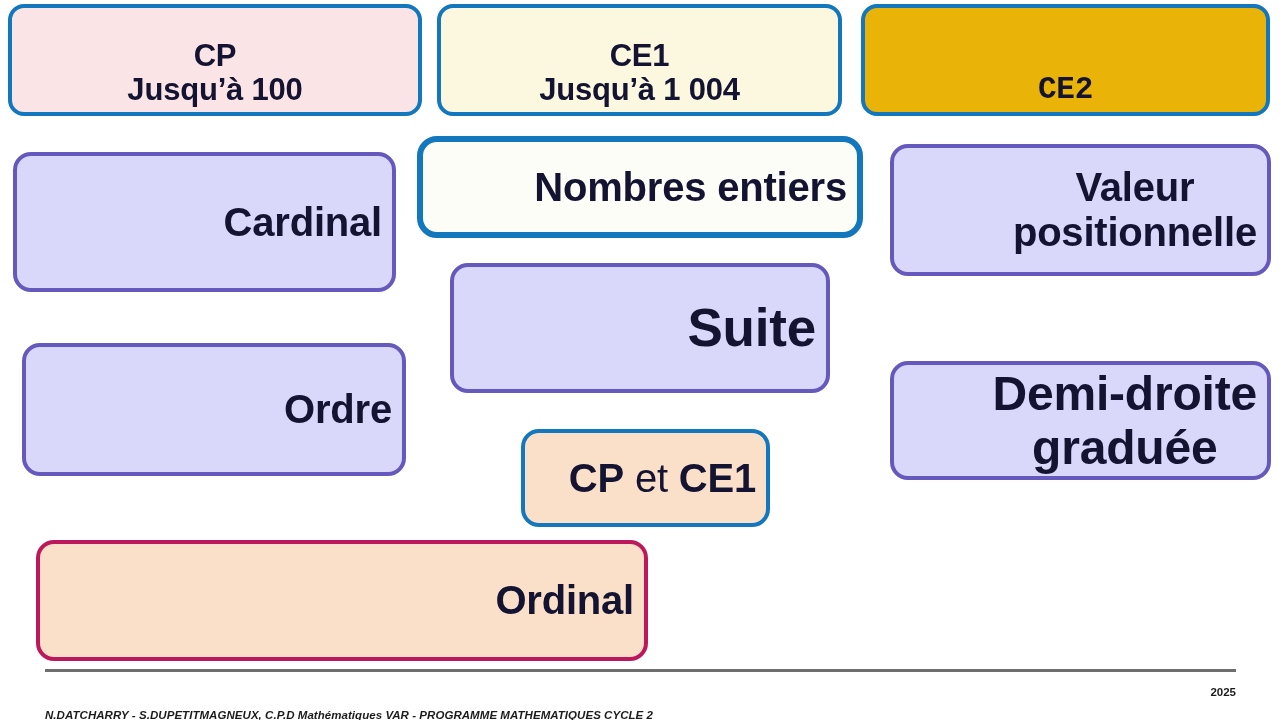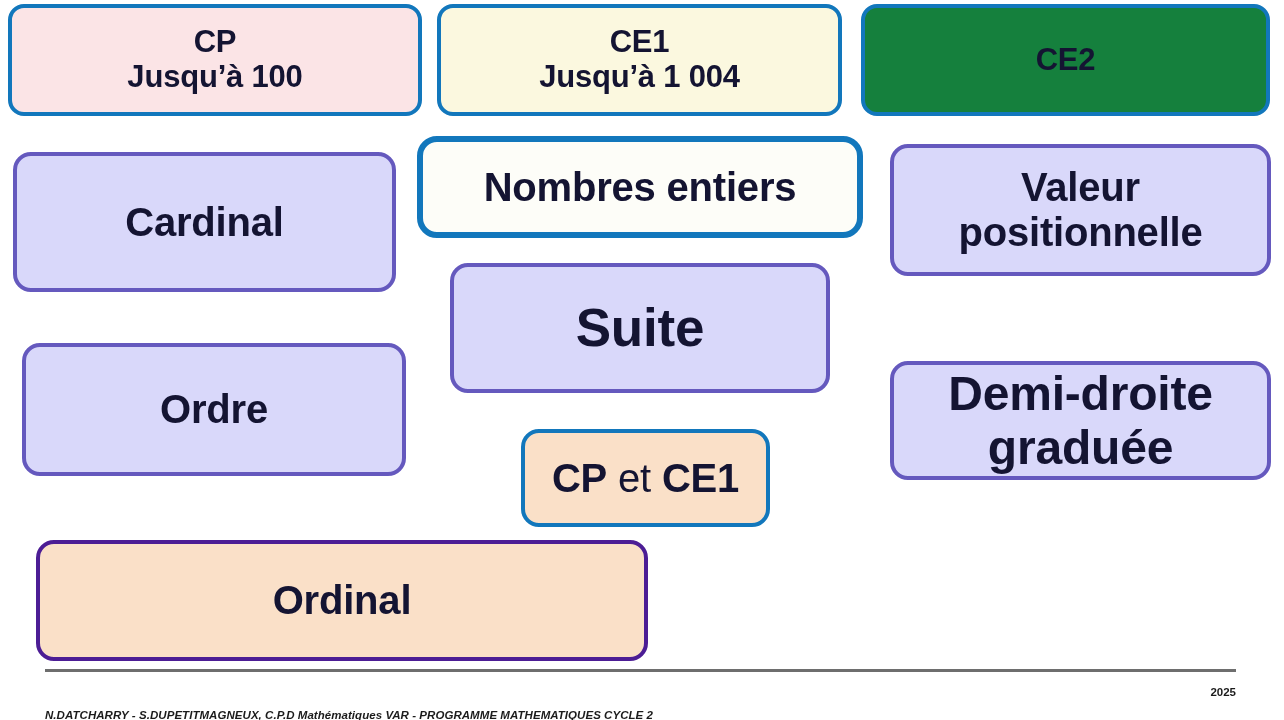--- a/index.html
+++ b/index.html
@@ -18,21 +18,21 @@
     background: #ffffff;
     overflow: hidden;
   }
 
   
   .box {
     position: absolute;
     box-sizing: border-box;
     display: flex;
     align-items: center;
-    justify-content: center;
+    justify-content: flex-end;
     text-align: center;
     border-radius: 18px;
     line-height: 1.12;
     color: #141432;
     font-weight: 700;
     letter-spacing: -0.2px;
     padding: 4px 10px;
   }
 
   
@@ -48,21 +48,21 @@
   .level-box .lvl-range { display:block; }
 
   
   .lav {
     background: #D9D8FA;
     border: 4px solid #6559BE;
   }
   
   .peach-purple {
     background: #FAE0C8;
-    border: 4px solid #4c1d95;
+    border: 4px solid #be185d;
   }
   .peach-blue {
     background: #FAE0C8;
     border: 4px solid #1277BC;
   }
   
   .center-white {
     background: #FDFDF8;
     border: 6px solid #1277BC;
     border-radius: 20px;
@@ -186,21 +186,21 @@
   <div class="box level-box" id="box-cp" style="background:#FBE4E6;border-color:#1277BC;">
     <span class="lvl-name">CP</span>
     <span class="lvl-range">Jusqu’à 100</span>
   </div>
 
   <div class="box level-box" id="box-ce1" style="background:#FBF8DF;border-color:#1277BC;">
     <span class="lvl-name">CE1</span>
     <span class="lvl-range">Jusqu’à 1 004</span>
   </div>
 
-  <div class="box level-box" id="box-ce2" style="background:#15803d;border-color:#1277BC;">
+  <div class="box level-box" id="box-ce2" style="background:#eab308;border-color:#1277BC;font-family:Liberation Mono, monospace;">
     <span class="lvl-name">CE2</span>
   </div>
 
   <div class="box center-white" id="box-nombres">
     <span>Nombres entiers</span>
   </div>
 
   <div class="box lav" id="box-cardinal">
     <span>Cardinal</span>
   </div>

